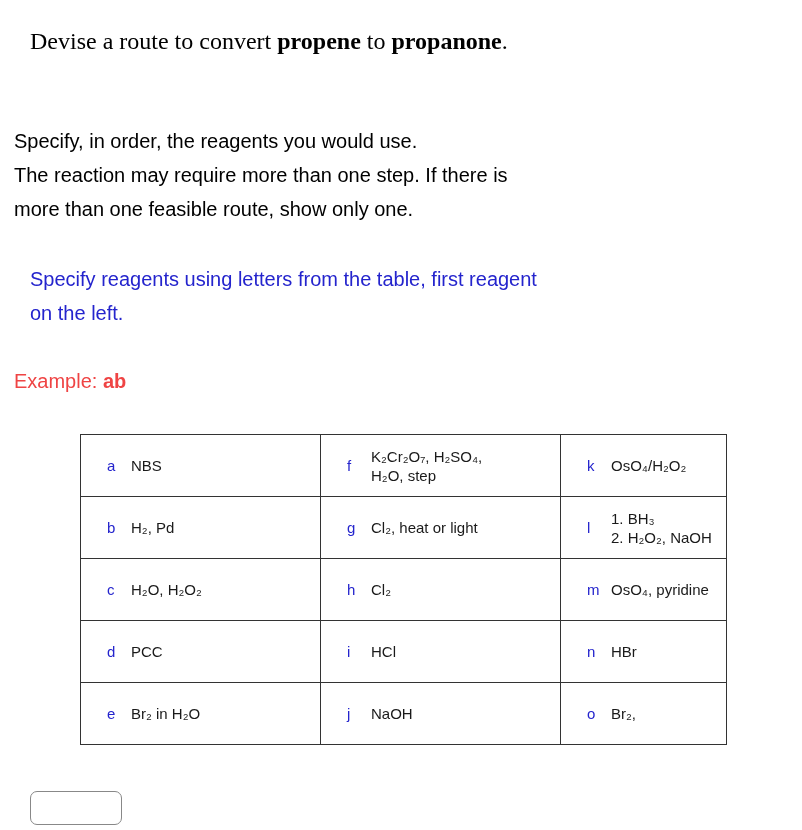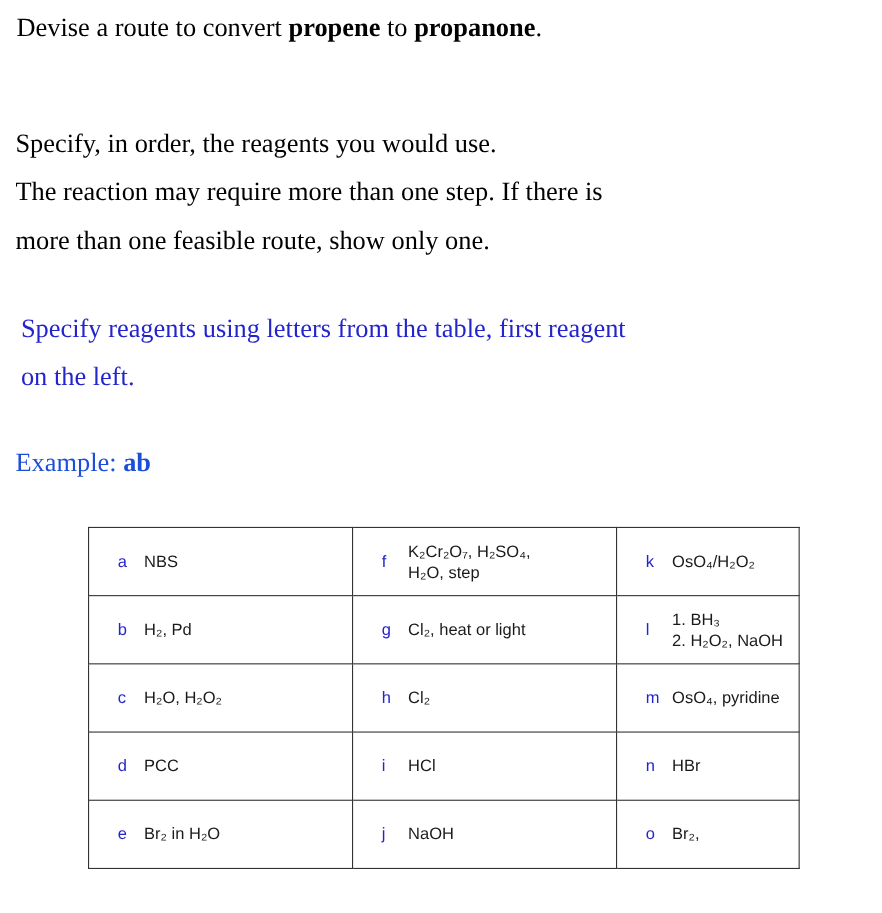--- a/index.html
+++ b/index.html
@@ -10,43 +10,43 @@
   .page {
     width: 802px;
     height: 830px;
     box-sizing: border-box;
     padding: 8px 14px 0 14px;
     font-family: "Liberation Serif", serif;
     color: #000000;
     overflow: hidden;
   }
   .serif-text {
-    font-family: Liberation Serif, serif;
-    font-size: 24px;
-    line-height: 44px;
+    font-family: Liberation Sans, sans-serif;
+    font-size: 20px;
+    line-height: 34px;
   }
   h1.title {
     font-size: 24px;
     line-height: 34px;
     font-weight: normal;
-    margin: 1px;
+    margin: 16px;
   }
   h1.title b { font-weight: bold; }
   .instructions {
     margin: 66px 0 0 0;
     white-space: pre-line;
   }
   .hint {
-    margin: 36px 0 0 5px;
+    margin: 36px 0 0 16px;
     white-space: pre-line;
     color: #2424cd;
   }
   .example {
     margin: 34px 0 0 0;
-    color: #1d4ed8;
+    color: #ef4444;
   }
   .example b { font-weight: bold; }
   table.reagents {
     border-collapse: collapse;
     margin: 36px 0 0 66px;
     font-family: "Liberation Sans", "DejaVu Sans", sans-serif;
     font-size: 15px;
     color: #1a1a1a;
   }
   table.reagents td {

